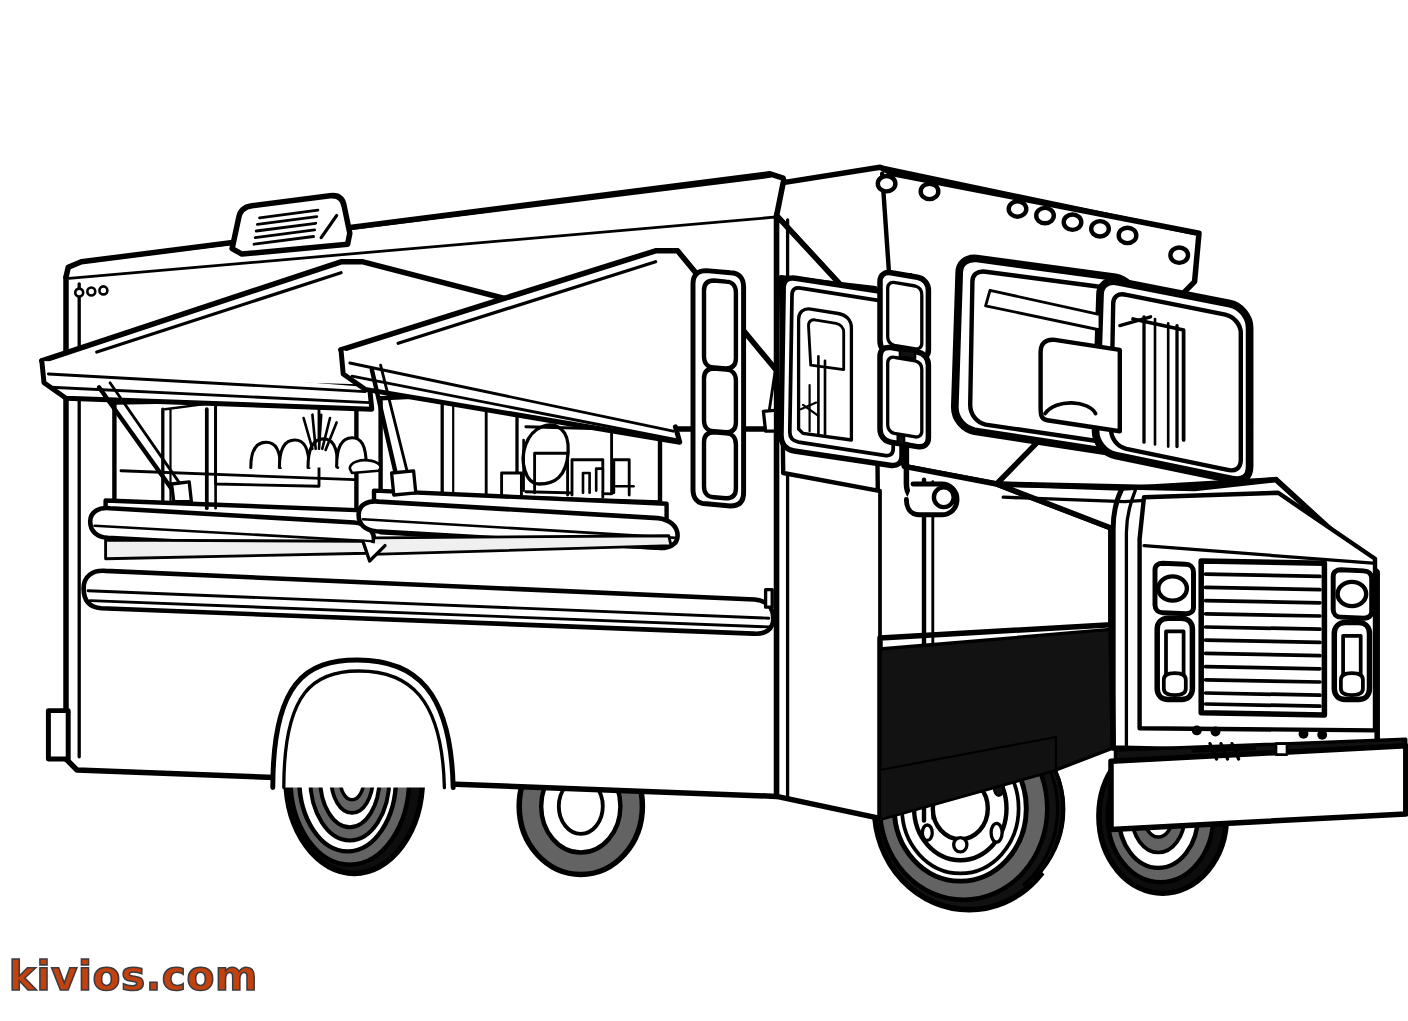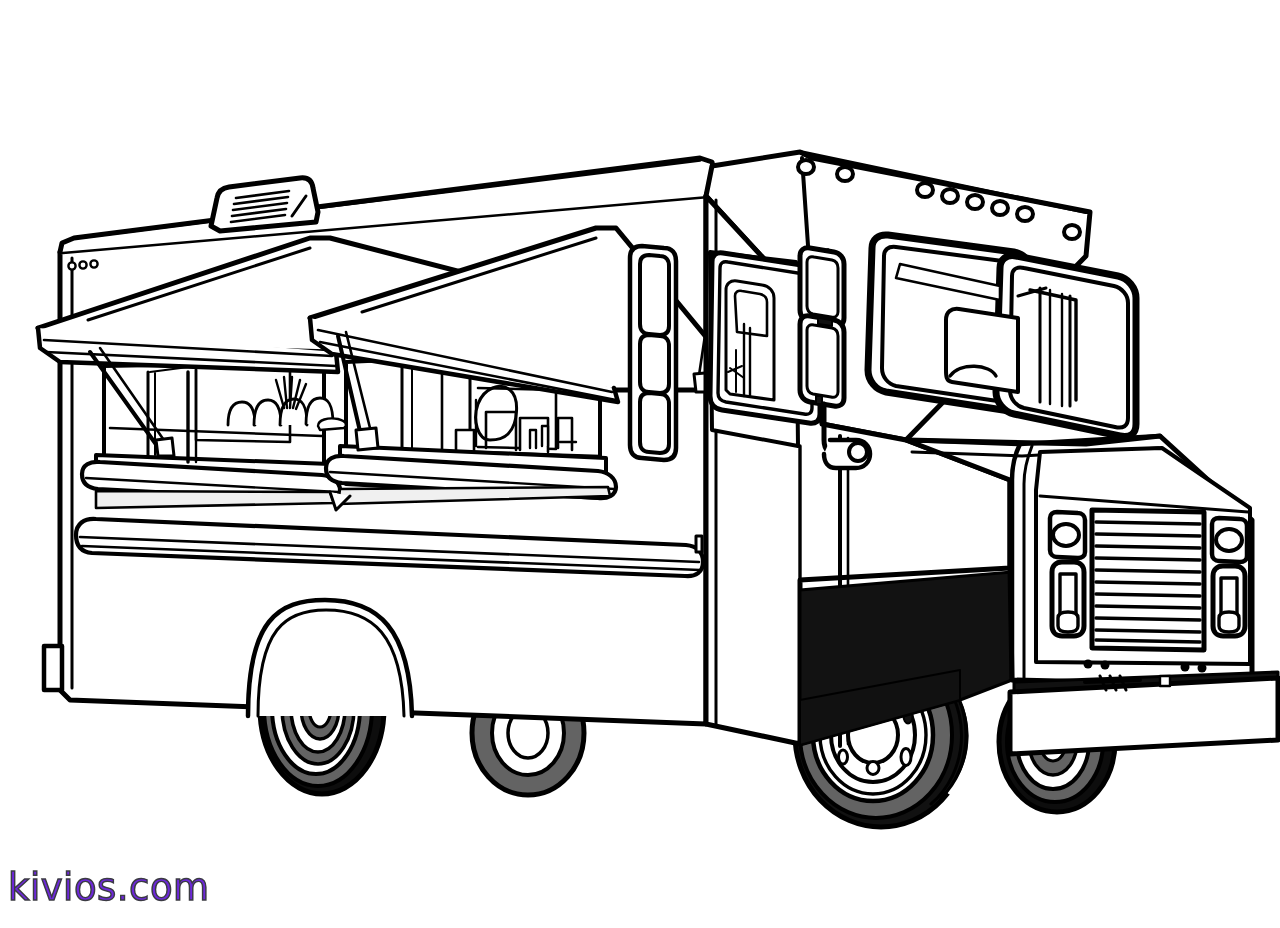--- a/index.html
+++ b/index.html
@@ -26,23 +26,23 @@
     width: 1280px;
     height: 928px;
     display: block;
   }
   .watermark {
     position: absolute;
     left: 8px;
     top: 869px;
     font-family: "DejaVu Sans", sans-serif;
     font-size: 37px;
-    font-weight: 400;
+    font-weight: 700;
     letter-spacing: 0.5px;
-    color: #6d28d9;
+    color: #c2410c;
     -webkit-text-stroke: 1.4px #3b3b42;
     text-shadow: 0 0 0 #3b3b42;
     user-select: none;
     line-height: 1;
   }
 </style>
 </head>
 <body>
 
 <div id="canvas">

